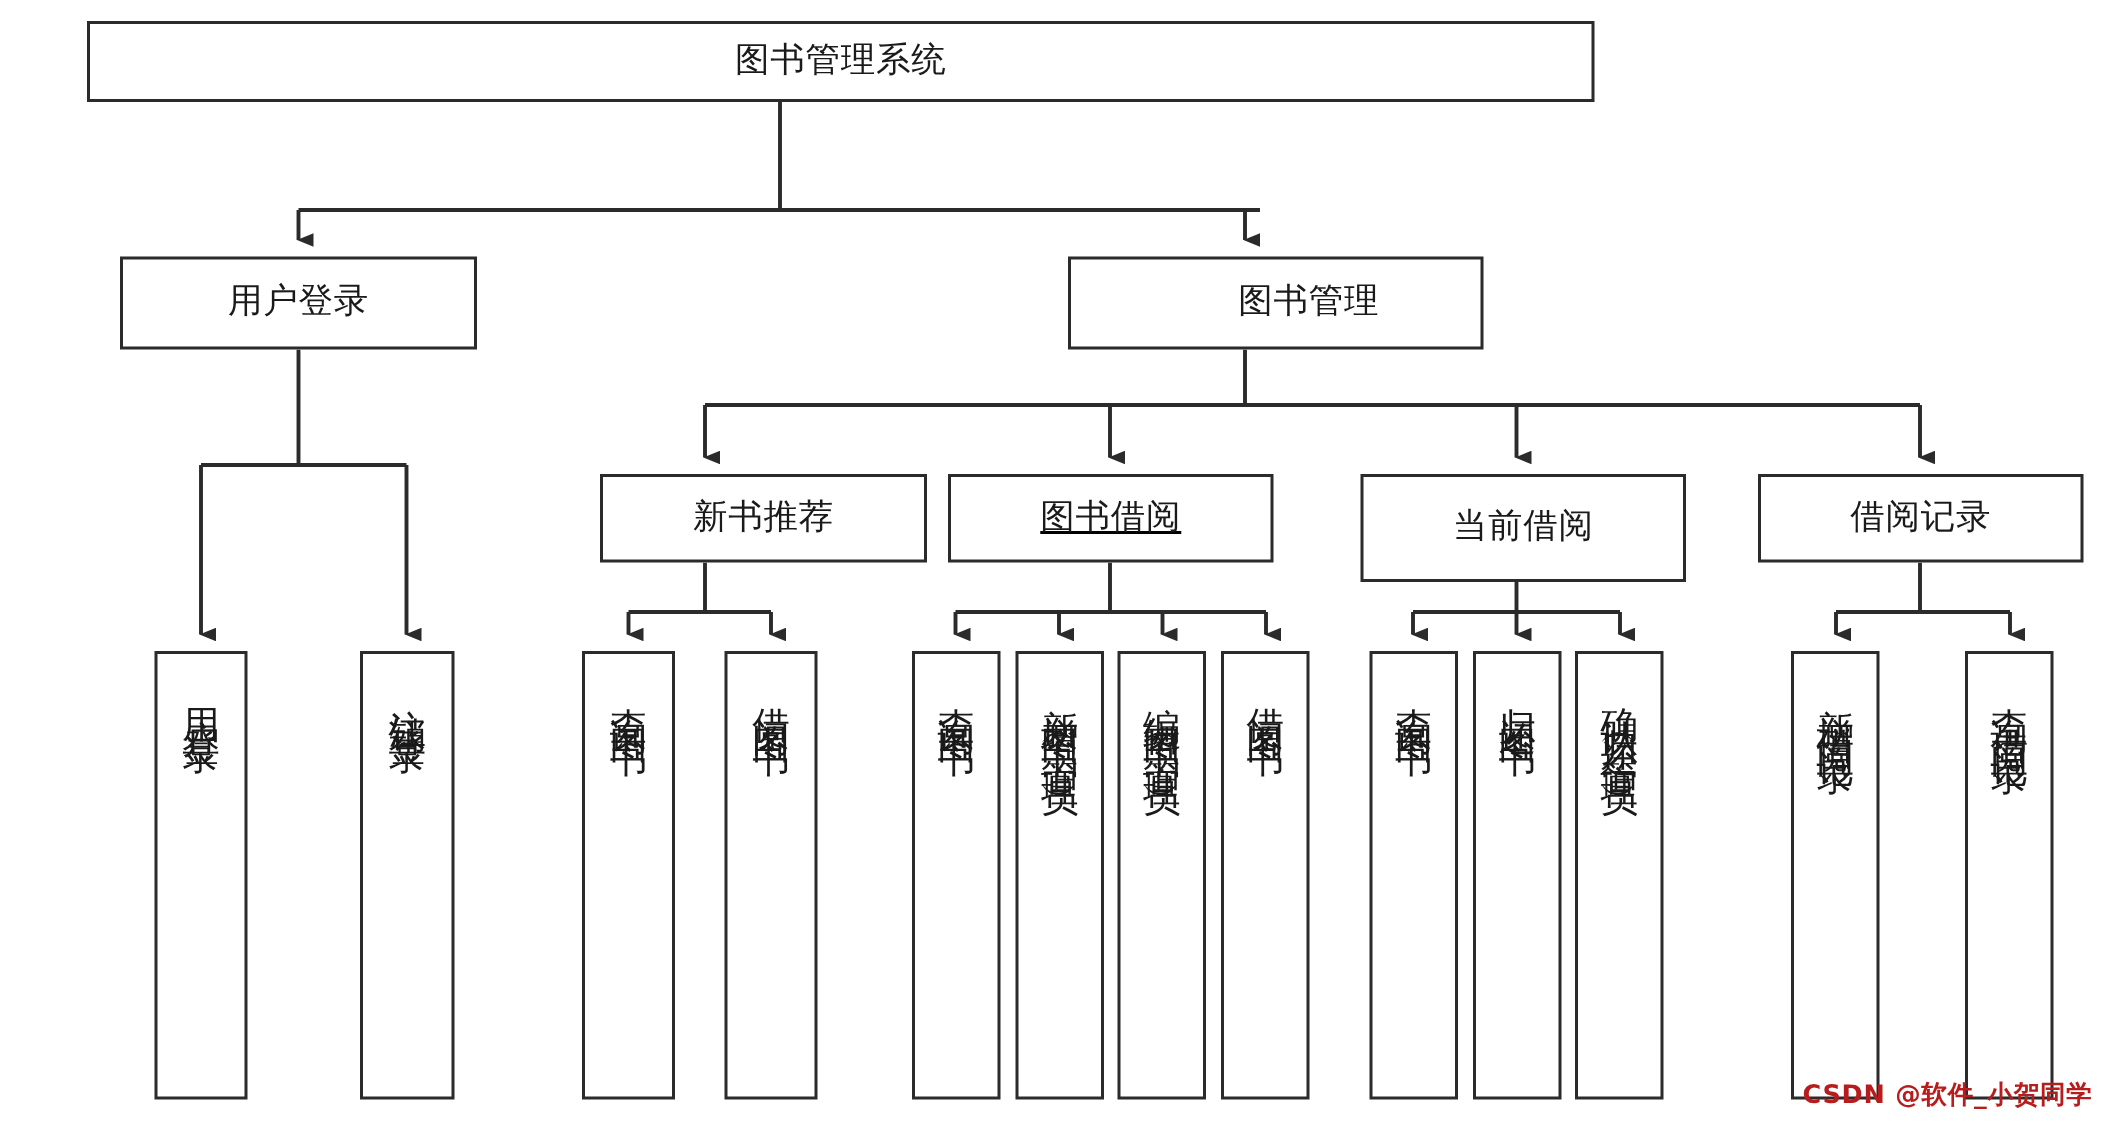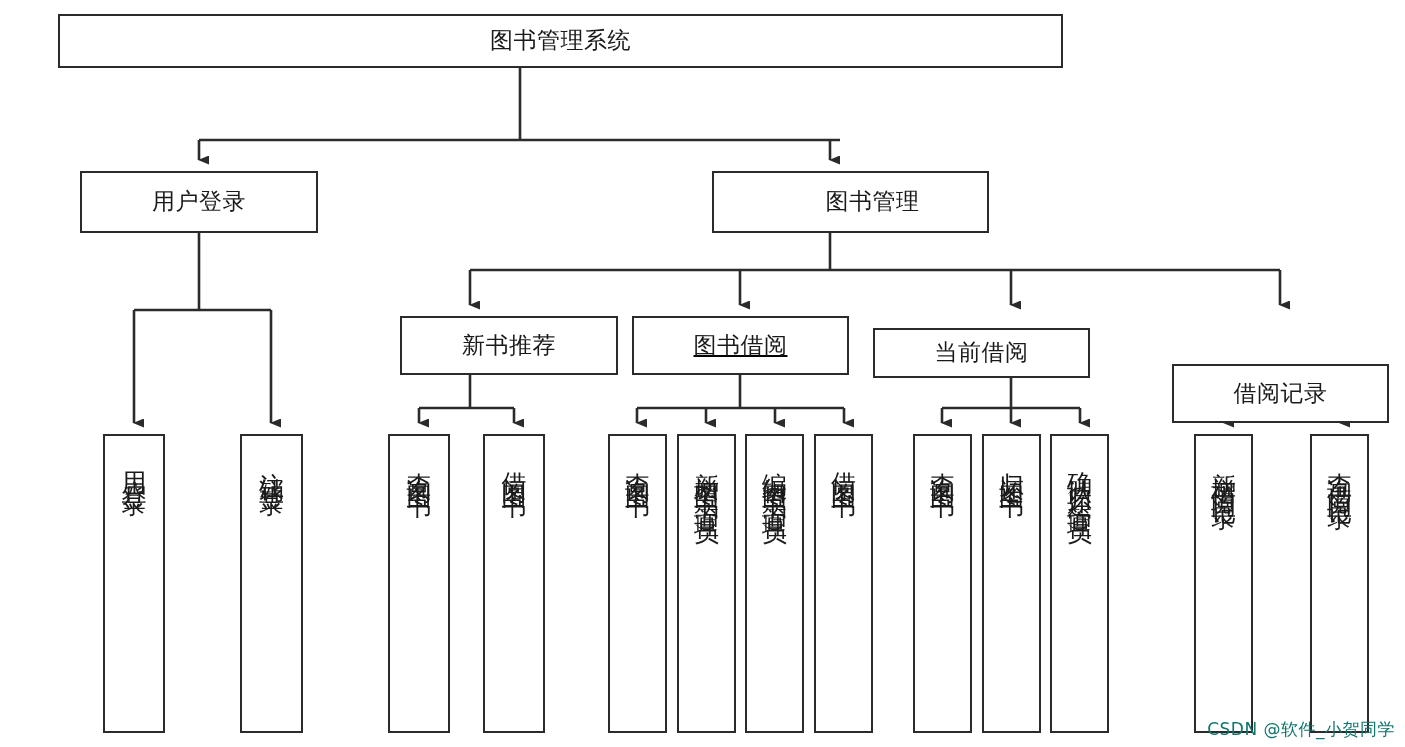--- a/index.html
+++ b/index.html
@@ -57,24 +57,25 @@
     text-orientation: upright;
     font-size: 25px;
     letter-spacing: 7px;
     line-height: 1;
   }
   .watermark {
     position: absolute;
     right: 10px;
     bottom: 6px;
     font-size: 17px;
-    color: #0f766e;
+    color: #b91c1c;
     letter-spacing: 0.5px;
     white-space: nowrap;
     font-family: "DejaVu Sans", "Liberation Sans", sans-serif;
+    font-weight: bold;
   }
 </style>
 </head>
 <body>
 
 <div id="diagram-root">
 
   <svg class="connectors" viewBox="0 0 1405 747" xmlns="http://www.w3.org/2000/svg">
     <defs>
       <marker id="arrowhead" markerWidth="9" markerHeight="11" refX="4.5" refY="10" orient="auto" markerUnits="userSpaceOnUse">
@@ -135,24 +136,24 @@
   <div class="node horizontal" style="left: 712px; top: 171px; width: 277px; height: 62px; padding-left: 44px;">
     <span class="label">图书管理</span>
   </div>
 
   <div class="node horizontal" style="left: 361px; top: 316px; width: 218px; height: 59px; margin-left: 39px;">
     <span class="label">新书推荐</span>
   </div>
   <div class="node horizontal" style="left: 632px; top: 316px; width: 217px; height: 59px; text-decoration: underline;">
     <span class="label">图书借阅</span>
   </div>
-  <div class="node horizontal" style="left: 873px; top: 316px; width: 217px; height: 50px; margin-top: 12px;">
+  <div class="node horizontal" style="left: 907px; top: 316px; width: 217px; height: 72px;">
     <span class="label">当前借阅</span>
   </div>
-  <div class="node horizontal" style="left: 1172px; top: 316px; width: 217px; height: 59px; margin-top: 48px;">
+  <div class="node horizontal" style="left: 1172px; top: 316px; width: 217px; height: 59px;">
     <span class="label">借阅记录</span>
   </div>
 
   <div class="node vertical" style="left: 103px; top: 434px; width: 62px; height: 299px;">
     <span class="label">用户登录</span>
   </div>
   <div class="node vertical" style="left: 240px; top: 434px; width: 63px; height: 299px;">
     <span class="label">注销登录</span>
   </div>
   <div class="node vertical" style="left: 388px; top: 434px; width: 62px; height: 299px;">

